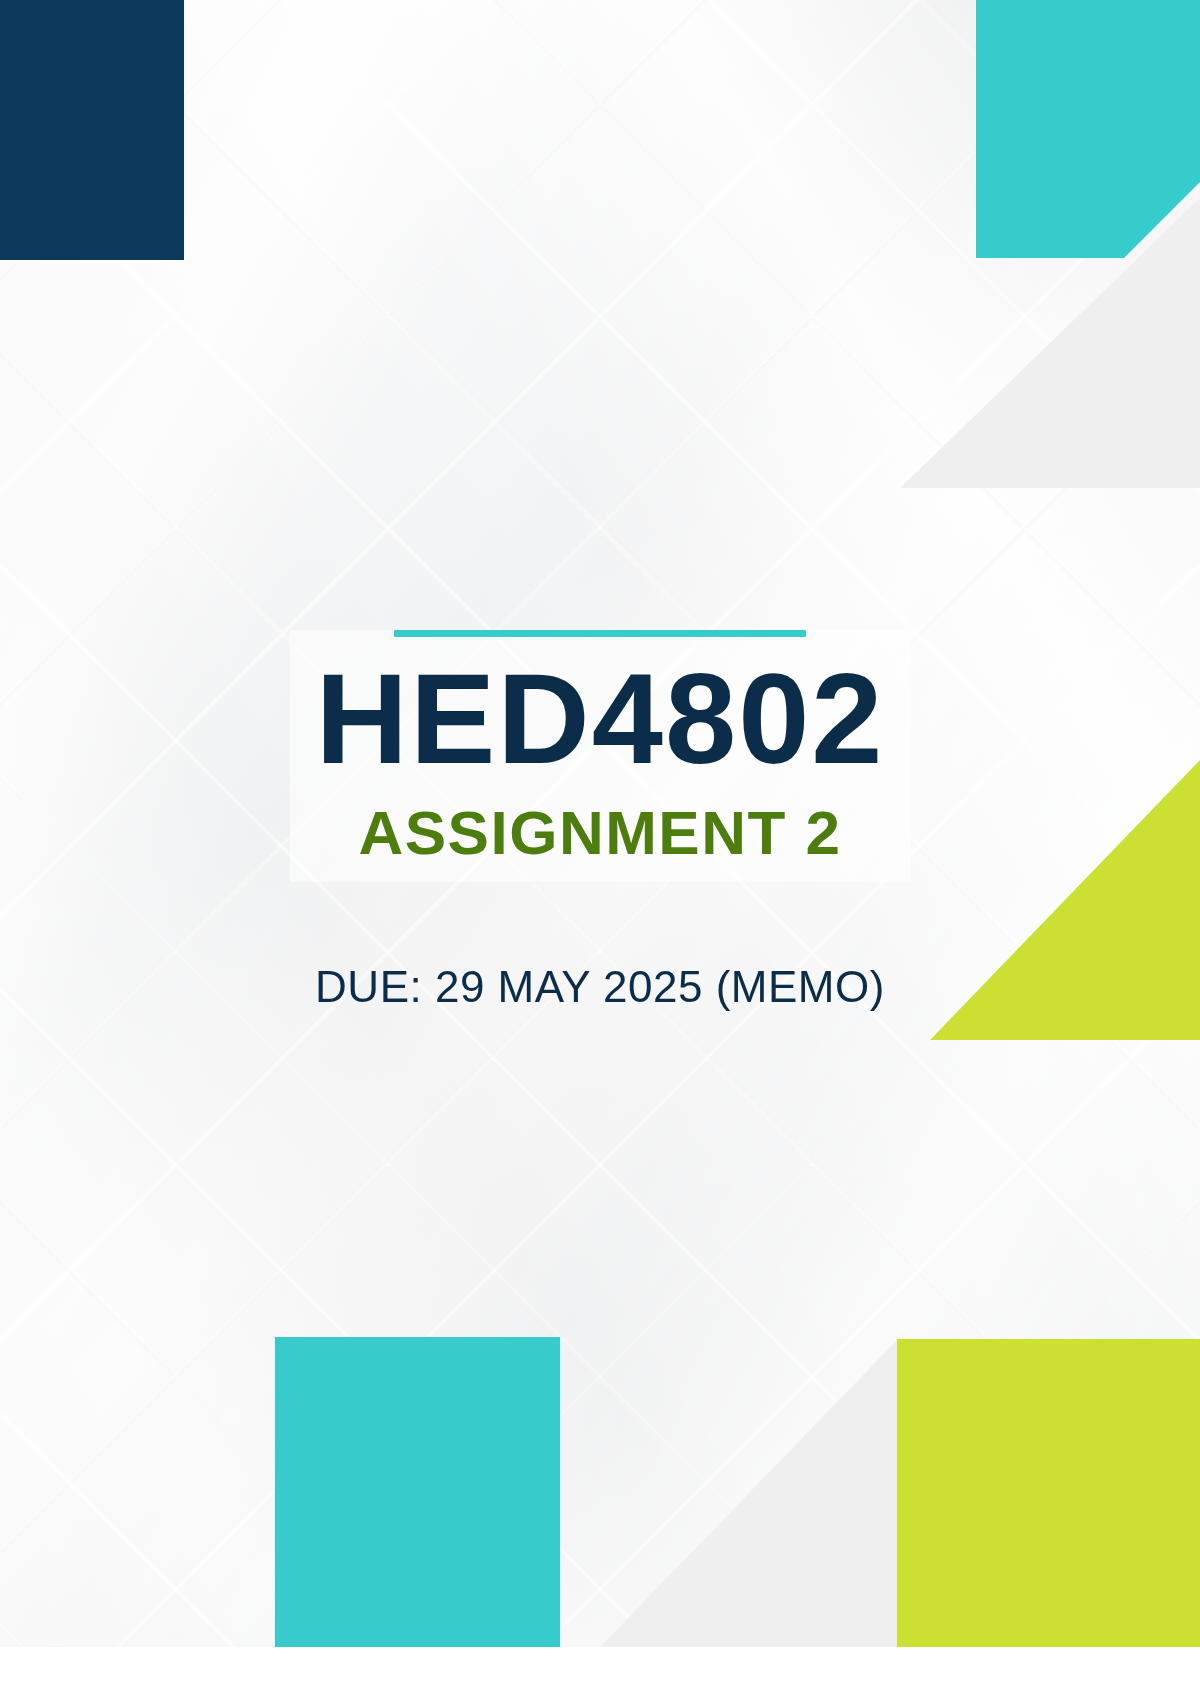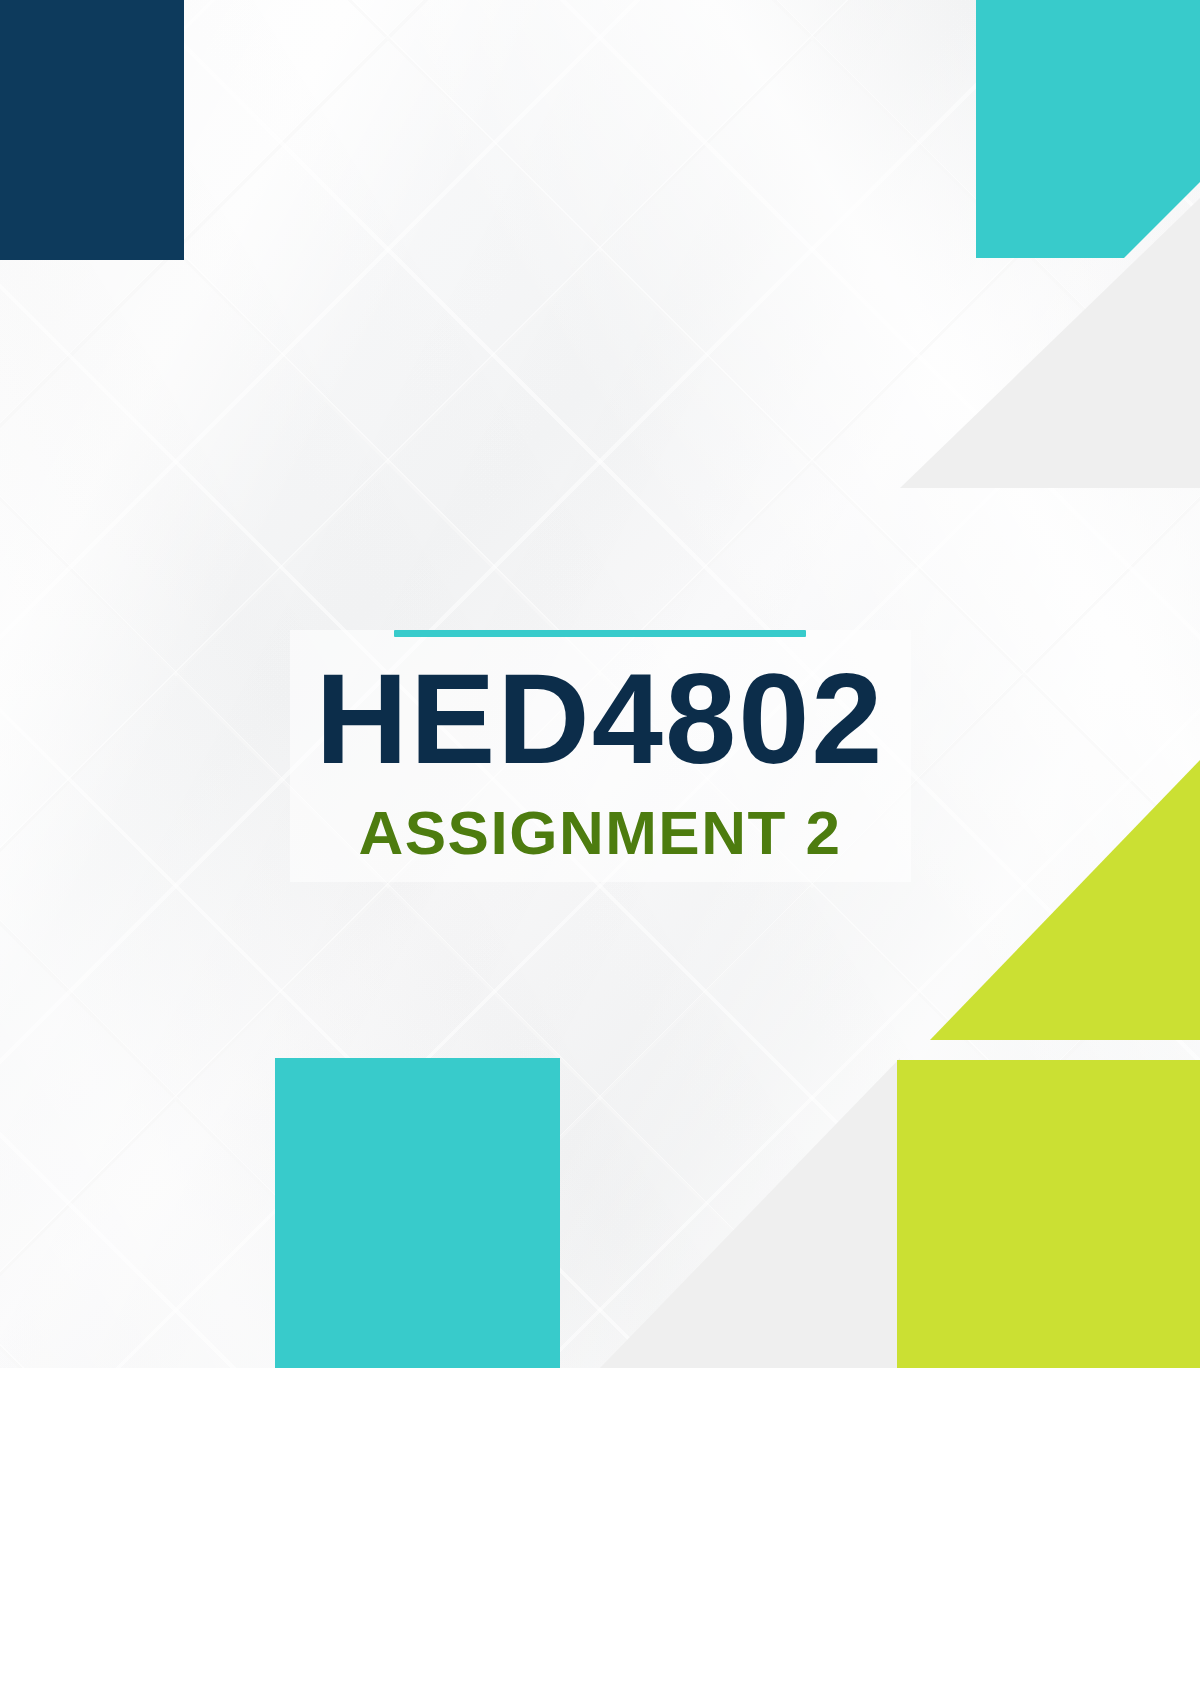--- a/index.html
+++ b/index.html
@@ -4,21 +4,21 @@
 <style>
   html, body {
     margin: 0;
     padding: 0;
     background: #ffffff;
   }
 
   #page {
     position: relative;
     width: 1200px;
-    height: 1368px;
+    height: 1647px;
     overflow: hidden;
     background: #f7f8f8;
     font-family: "Liberation Sans", sans-serif;
   }
 
   
   .bg-base {
     position: absolute;
     inset: 0;
     background:
@@ -236,14 +236,15 @@
   </div>
 
   <div class="title-wrap">
     <div class="title-plate">
       <div class="accent-rule"></div>
       <h1 class="course-code">HED4802</h1>
       <h2 class="assignment-line">ASSIGNMENT 2</h2>
     </div>
   </div>
 
+  <div class="due-line">DUE: 29 MAY 2025 (MEMO)</div>
 
 </div>
 
 </body></html>

